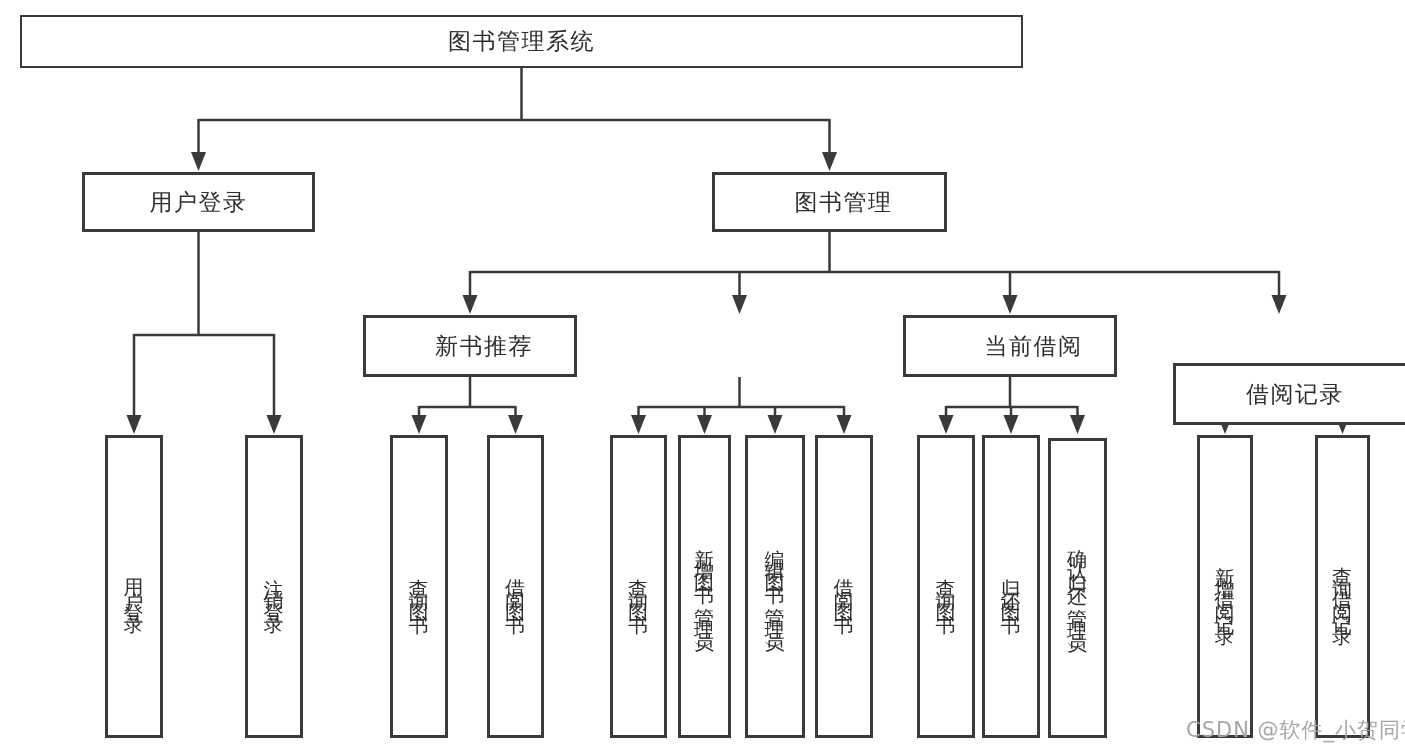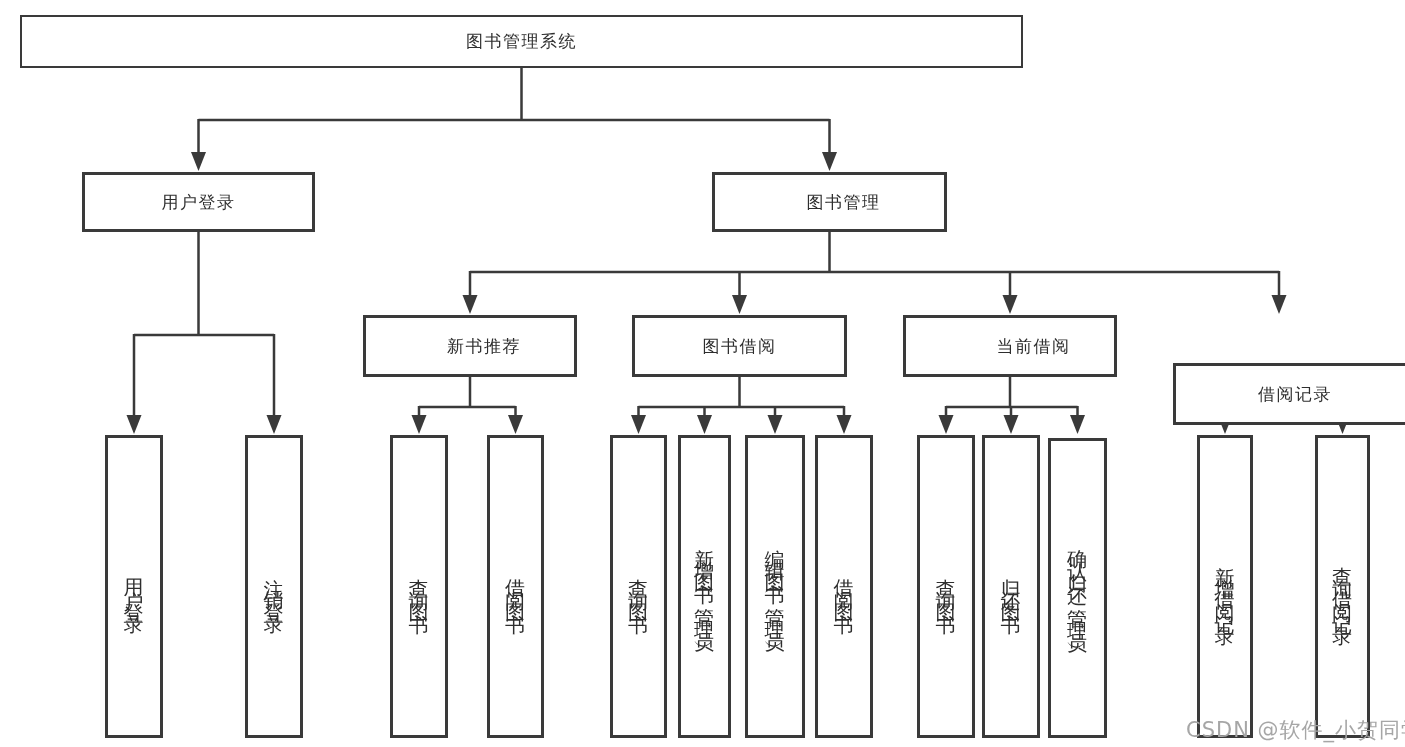--- a/index.html
+++ b/index.html
@@ -22,21 +22,21 @@
     box-sizing: border-box;
     background: #ffffff;
     border: 3px solid #3a3a3a;
     color: #2e2e2e;
     display: flex;
     align-items: center;
     justify-content: center;
     text-align: center;
   }
   .h-box {
-    font-size: 17px;
+    font-size: 23px;
     letter-spacing: 1.5px;
     white-space: nowrap;
   }
   .root-box {
     border-width: 2px;
   }
   .v-box {
     writing-mode: vertical-rl;
     text-orientation: mixed;
     font-size: 20px;
@@ -97,21 +97,20 @@
       <polygon points="1335,415 1350,415 1342.5,434"></polygon>
     </g>
   </svg>
 
   <div class="box h-box root-box" style="left:20px; top:15px; width:1003px; height:53px;">图书管理系统</div>
 
   <div class="box h-box" style="left:82px; top:172px; width:233px; height:60px;">用户登录</div>
   <div class="box h-box" style="left:712px; top:172px; width:235px; height:60px;padding-left:28px;">图书管理</div>
 
   <div class="box h-box" style="left:363px; top:315px; width:214px; height:62px;padding-left:28px;">新书推荐</div>
-  <div class="box h-box" style="left:632px; top:315px; width:215px; height:62px;">图书借阅</div>
   <div class="box h-box" style="left:903px; top:315px; width:214px; height:62px;padding-left:47px;">当前借阅</div>
   <div class="box h-box" style="left:1173px; top:315px; width:244px; height:62px;margin-top:48px;">借阅记录</div>
 
   <div class="box v-box" style="left:105px; top:435px; width:58px; height:303px;">用户登录</div>
   <div class="box v-box" style="left:245px; top:435px; width:58px; height:303px;">注销登录</div>
 
   <div class="box v-box" style="left:390px; top:435px; width:58px; height:303px;">查询图书</div>
   <div class="box v-box" style="left:487px; top:435px; width:57px; height:303px;">借阅图书</div>
 
   <div class="box v-box" style="left:610px; top:435px; width:57px; height:303px;">查询图书</div>

